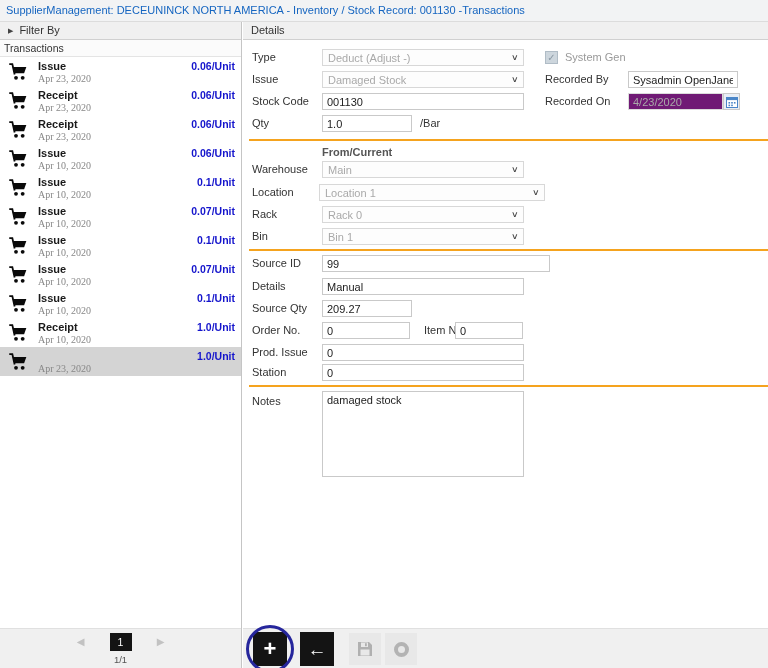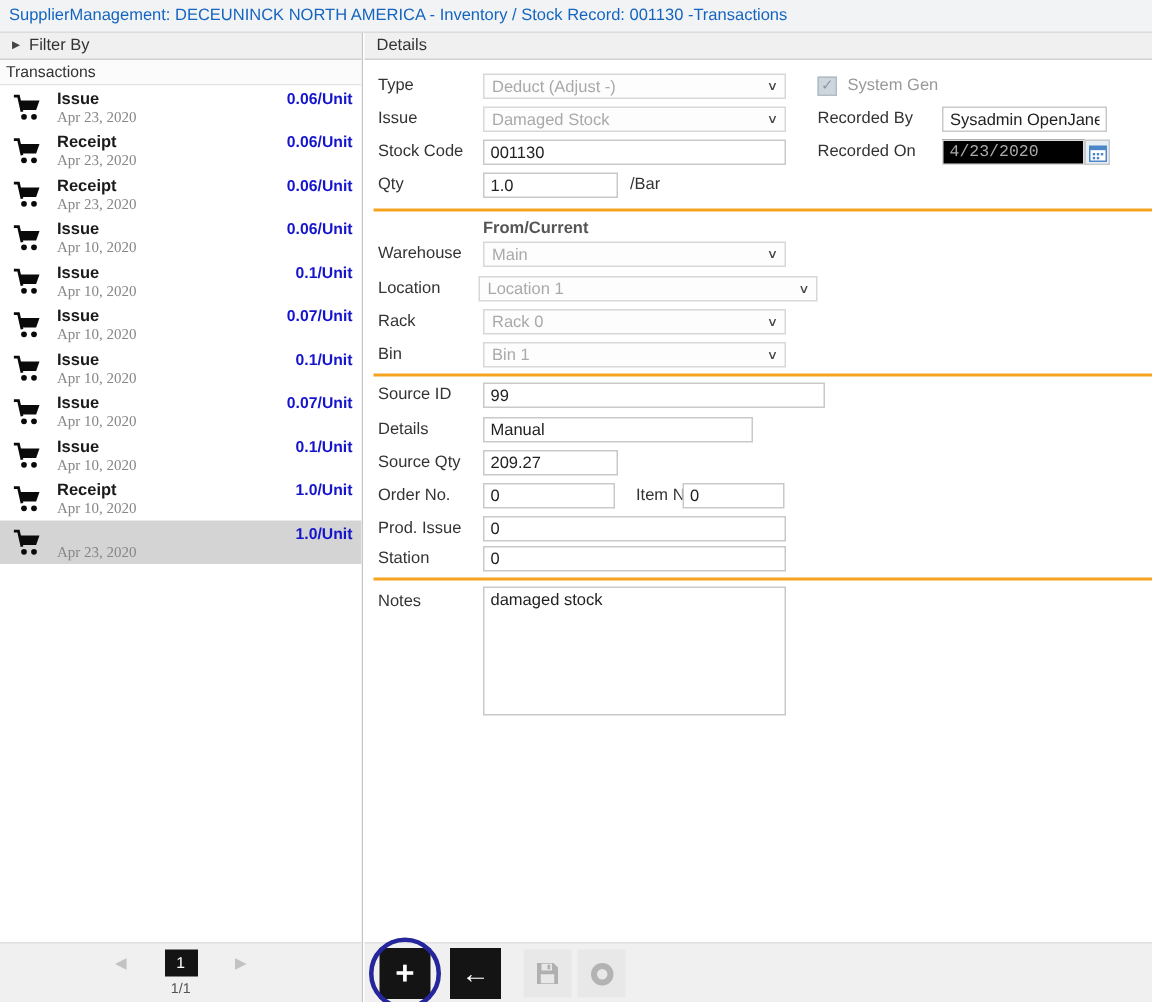--- a/index.html
+++ b/index.html
@@ -39,21 +39,21 @@
   
   .right-panel { position:absolute; top:22px; left:243px; right:0; bottom:0; background:#fff; }
   .details-header { height:18px; background:#f0f0f0; border-bottom:1px solid #d0d0d0; font-size:11px;
                     line-height:17px; padding-left:8px; color:#333; }
   .form { position:absolute; top:18px; left:0; right:0; bottom:40px; background:#fff; }
 
   .frm-label { position:absolute; left:9px; font-size:11px; color:#333; line-height:17px; white-space:nowrap; }
   .rlabel { left:302px; }
   .ctl { position:absolute; height:17px; font-size:11px; }
   input.ctl { border:1px solid #c9c9c9; background:#fff; color:#222; padding:0 4px; font-family:"Liberation Sans",sans-serif; }
-  input.ctl.dis { background:#000000; border-color:#dcdcdc; color:#a9a9a9;font-family:Liberation Mono, monospace; }
+  input.ctl.dis { background:#701a75; border-color:#dcdcdc; color:#a9a9a9; }
   .select { border:1px solid #d8d8d8; background:#fdfdfd; color:#a9a9a9; display:flex; align-items:center;
             justify-content:space-between; padding:0 5px; cursor:default; }
   .select .chev { color:#444; font-size:8px; transform:scaleX(1.3); }
   .checkbox { position:absolute; width:13px; height:13px; background:#cdd6dd; border:1px solid #b0bcc6;
               color:#8a98a4; font-size:10px; line-height:12px; text-align:center; cursor:default; }
   .graylabel { color:#999; }
   .orange { position:absolute; left:6px; right:0; height:2px; background:#f5a31e; }
   .sec-label { position:absolute; left:79px; font-size:11px; color:#555;font-weight:bold; }
   textarea.notes { position:absolute; left:79px; width:202px; height:86px; border:1px solid #c9c9c9;
                    font-size:11px; font-family:"Liberation Sans",sans-serif; color:#222; padding:2px 4px; resize:none; }
@@ -339,21 +339,21 @@
         <span>Bin 1</span>
         <span class="chev">∨</span>
       </div>
 
       <div class="orange" style="top:209px"></div>
 
       <span class="frm-label" style="top:215px">Source ID</span>
       <input class="ctl" style="top: 215px; left: 79px; width: 228px;" value="99">
 
       <span class="frm-label" style="top:238px">Details</span>
-      <input class="ctl" style="top: 238px; left: 79px; width: 180px;" value="Manual">
+      <input class="ctl" style="top: 238px; left: 79px; width: 202px;" value="Manual">
 
       <span class="frm-label" style="top:260px">Source Qty</span>
       <input class="ctl" style="top: 260px; left: 79px; width: 90px;" value="209.27">
 
       <span class="frm-label" style="top:282px">Order No.</span>
       <input class="ctl" style="top: 282px; left: 79px; width: 88px;" value="0">
       <span class="frm-label" style="top:282px;left:181px">Item No.</span>
       <input class="ctl" style="top: 282px; left: 212px; width: 68px;" value="0">
 
       <span class="frm-label" style="top:304px">Prod. Issue</span>

